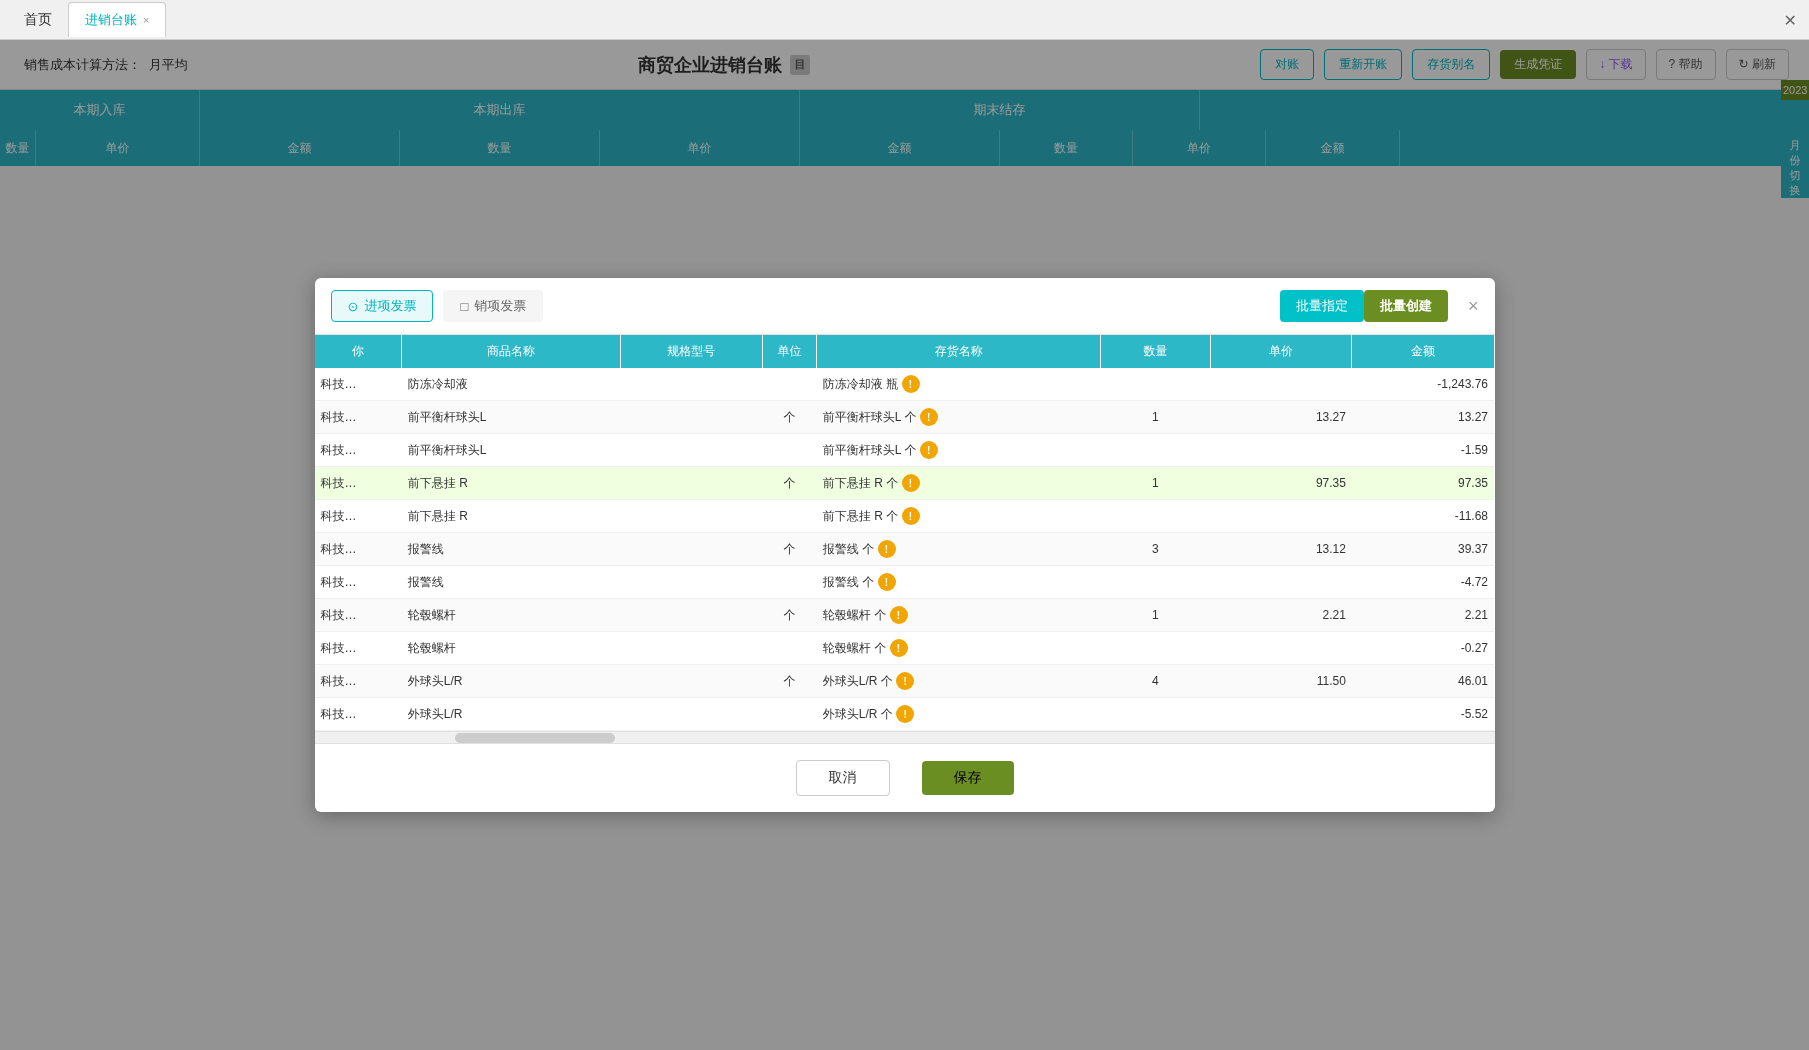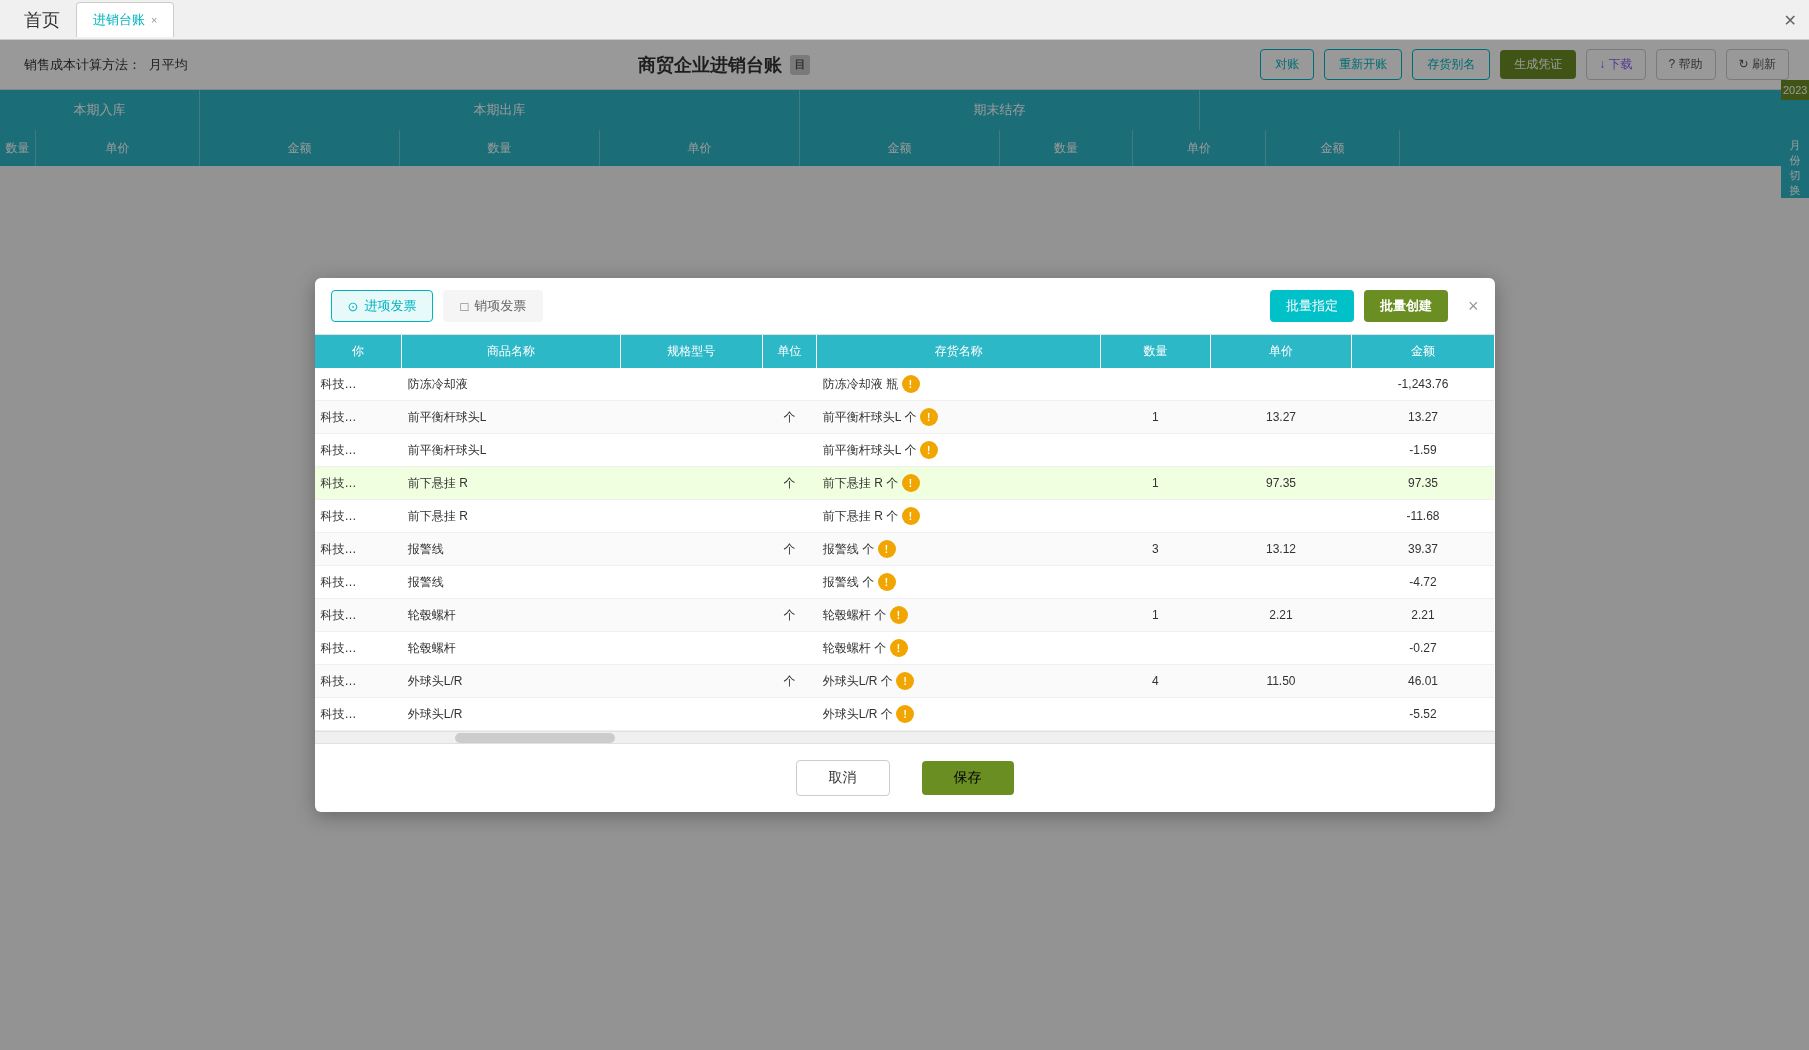--- a/index.html
+++ b/index.html
@@ -3,21 +3,21 @@
   <meta charset="utf-8">
   <style>
     * { box-sizing: border-box; margin: 0; padding: 0; }
     body { font-family: 'Microsoft YaHei', Arial, sans-serif; font-size: 13px; background: #d0d0d0; width: 1809px; height: 1050px; overflow: hidden; position: relative; }
 
     
     .tab-bar {
       display: flex; align-items: center; background: #f0f0f0; height: 40px; padding: 0 8px; border-bottom: 1px solid #ccc; position: relative;
     }
     .tab-home {
-      padding: 8px 16px; cursor: pointer; font-size: 18px; color: #333;
+      padding: 8px 16px; cursor: pointer; font-size: 14px; color: #333;
     }
     .tab-active {
       background: #fff; border: 1px solid #ccc; border-bottom: none; border-radius: 4px 4px 0 0; padding: 8px 16px; color: #00b5c0; display: flex; align-items: center; gap: 6px; cursor: pointer;
     }
     .tab-close { cursor: pointer; color: #999; font-size: 11px; }
     .tab-bar-close { position: absolute; right: 12px; top: 50%; transform: translateY(-50%); cursor: pointer; font-size: 16px; color: #666; }
 
     
     .main-area {
       background: #f5f5f5; width: 100%; height: calc(1050px - 40px); position: relative;
@@ -63,38 +63,38 @@
       position: absolute; top: 50%; left: 50%; transform: translate(-50%, -50%); background: #fff; border-radius: 6px; width: 1180px; max-height: 560px; z-index: 200; box-shadow: 0 4px 20px rgba(0,0,0,0.3); display: flex; flex-direction: column;
     }
     .modal-header {
       display: flex; align-items: center; padding: 12px 16px; border-bottom: 1px solid #e0e0e0; gap: 10px;
     }
     .modal-tab {
       padding: 6px 16px; border-radius: 4px; cursor: pointer; font-size: 13px; display: flex; align-items: center; gap: 6px; border: 1px solid transparent;
     }
     .modal-tab.active { background: #e8f9fa; border: 1px solid #00b5c0; color: #00b5c0; }
     .modal-tab.inactive { background: #f5f5f5; color: #666; }
-    .modal-header-right { margin-left: auto; display: flex; gap: 10px; }
+    .modal-header-right { margin-left: auto; display: flex; }
     .btn-pizhi { background: #00c0c8; border: none; color: #fff; padding: 7px 16px; border-radius: 4px; cursor: pointer; font-size: 13px; }
     .btn-piliang { background: #6b8e23; border: none; color: #fff; padding: 7px 16px; border-radius: 4px; cursor: pointer; font-size: 13px; font-weight: bold; }
     .modal-close { cursor: pointer; color: #999; font-size: 18px; margin-left: 10px; }
 
     
     .modal-table-wrap { overflow-y: auto; flex: 1; }
     .modal-table { width: 100%; border-collapse: collapse; font-size: 12px; }
     .modal-table th {
       background: #2db8c8; color: #fff; padding: 8px 6px; text-align: center; border-right: 1px solid rgba(255,255,255,0.3); font-weight: normal; position: sticky; top: 0;
     }
     .modal-table td {
       padding: 7px 6px; border-bottom: 1px solid #f0f0f0; text-align: center; color: #333;
     }
     .modal-table tr:nth-child(even) { background: #fafafa; }
     .modal-table tr.highlight { background: #f0ffe0; }
     .modal-table td.left { text-align: left; }
-    .modal-table td.right { }
+    .modal-table td.right { text-align: right; }
     .warning-icon {
       display: inline-flex; align-items: center; justify-content: center;
       width: 18px; height: 18px; border-radius: 50%; background: #f0a500; color: #fff; font-size: 10px; font-weight: bold;
     }
 
     
     .modal-footer {
       display: flex; justify-content: center; align-items: center; gap: 32px; padding: 16px; border-top: 1px solid #e0e0e0;
     }
     .btn-cancel { background: #fff; border: 1px solid #ccc; color: #333; padding: 8px 32px; border-radius: 4px; cursor: pointer; font-size: 14px; }

